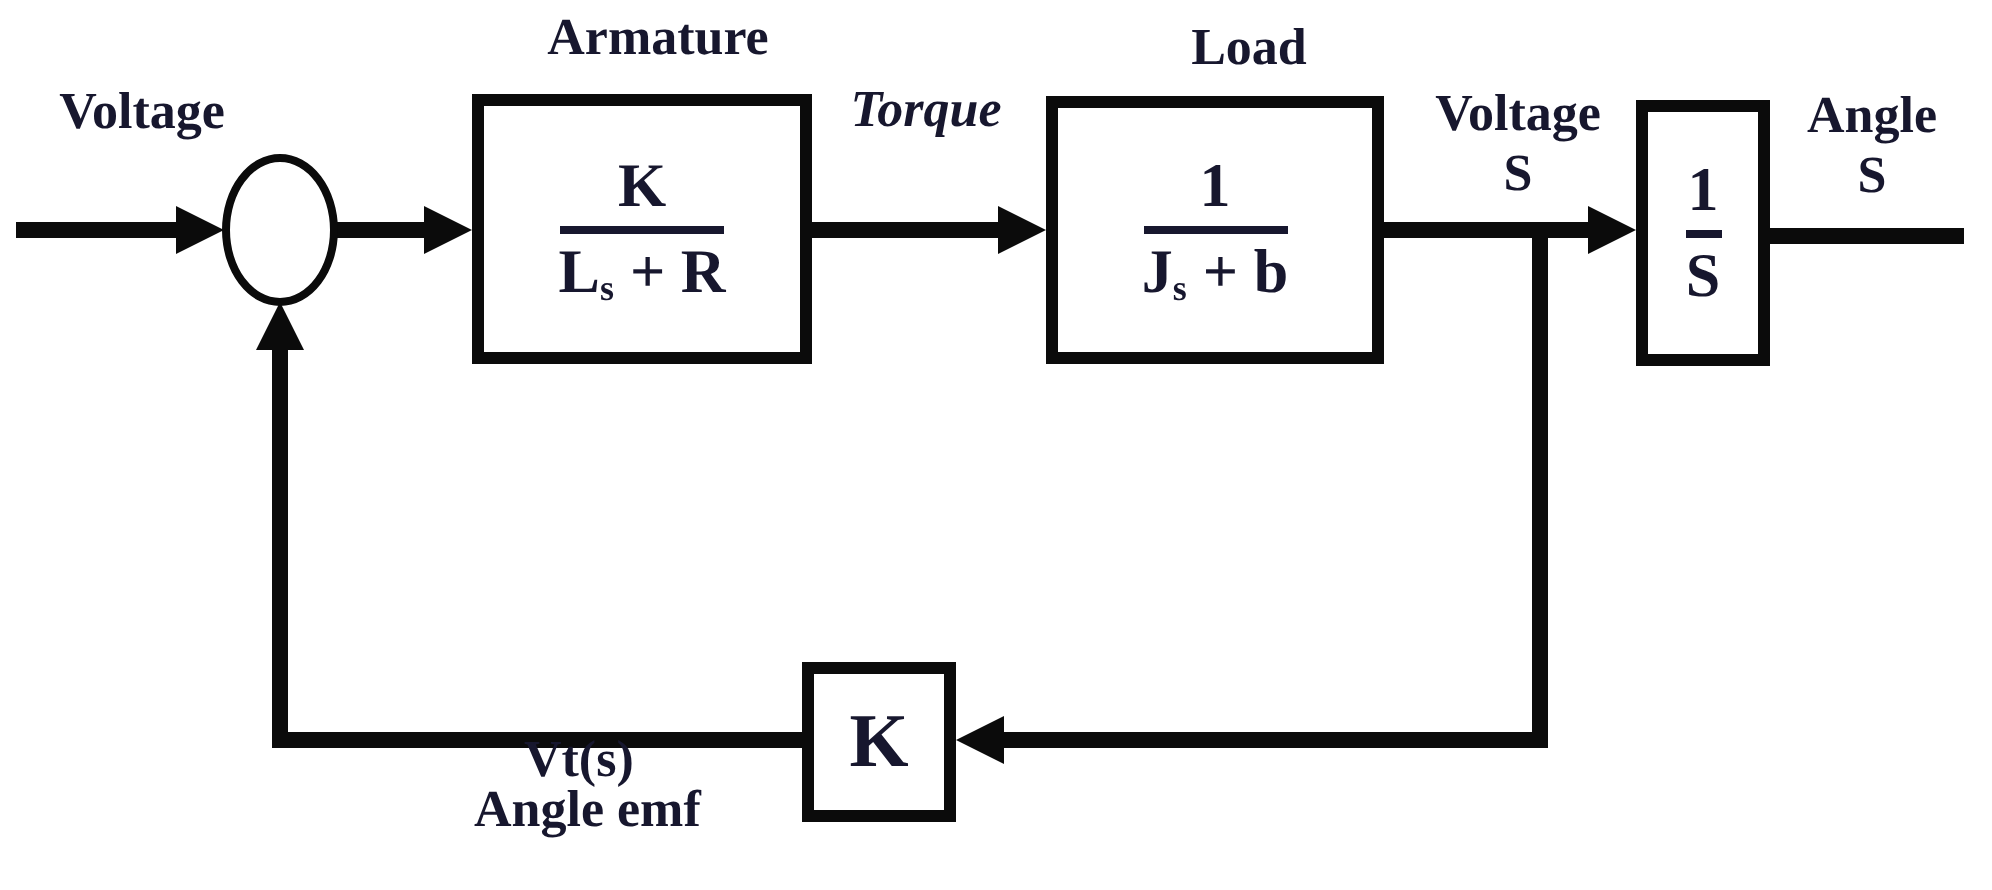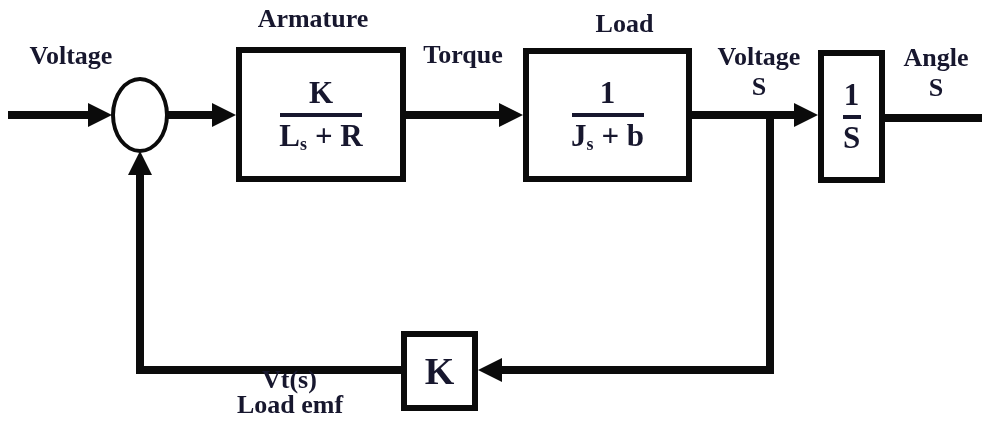--- a/index.html
+++ b/index.html
@@ -82,21 +82,21 @@
     <div class="frac">
       <span>K</span>
       <span class="bar" style="width:82px;"></span>
       <span class="den">
           <span>L</span>
           <sub>s</sub>
           <span class="tail">+ R</span>
         </span>
     </div>
   </div>
-  <div class="lbl center" style="left:228px;top:4px;width:170px;">Armature</div>
+  <div class="lbl center" style="left:244px;top:4px;width:170px;">Armature</div>
 
   <div class="block" style="left:523px;top:48px;width:169px;height:134px;">
     <div class="frac">
       <span>1</span>
       <span class="bar" style="width:72px;"></span>
       <span class="den">
           <span>J</span>
           <sub>s</sub>
           <span class="tail">+ b</span>
         </span>
@@ -113,31 +113,31 @@
   </div>
 
   <div class="block" style="left:401px;top:331px;width:77px;height:80px;">
     <span class="gain">K</span>
   </div>
 
   <div class="lbl center" style="left:20px;top:41px;width:102px;">
     <div>Voltage</div>
   </div>
 
-  <div class="lbl center" style="left:417px;top:40px;width:92px;">
+  <div class="lbl center" style="left:417px;top:40px;width:92px;font-style:italic;">
     <div>Torque</div>
   </div>
 
   <div class="lbl center" style="left:711px;top:42px;width:96px;">
     <div>Voltage</div>
     <div>S</div>
   </div>
 
   <div class="lbl center" style="left:895px;top:43px;width:82px;">
     <div>Angle</div>
     <div>S</div>
   </div>
 
   <div class="lbl" style="left:262px;top:321px;margin-top:44px;">Vt(s)</div>
 
-  <div class="lbl" style="left:237px;top:390px;">Load emf</div>
+  <div class="lbl" style="left:237px;top:390px;">Angle emf</div>
 
 </div>
 
 </body></html>

